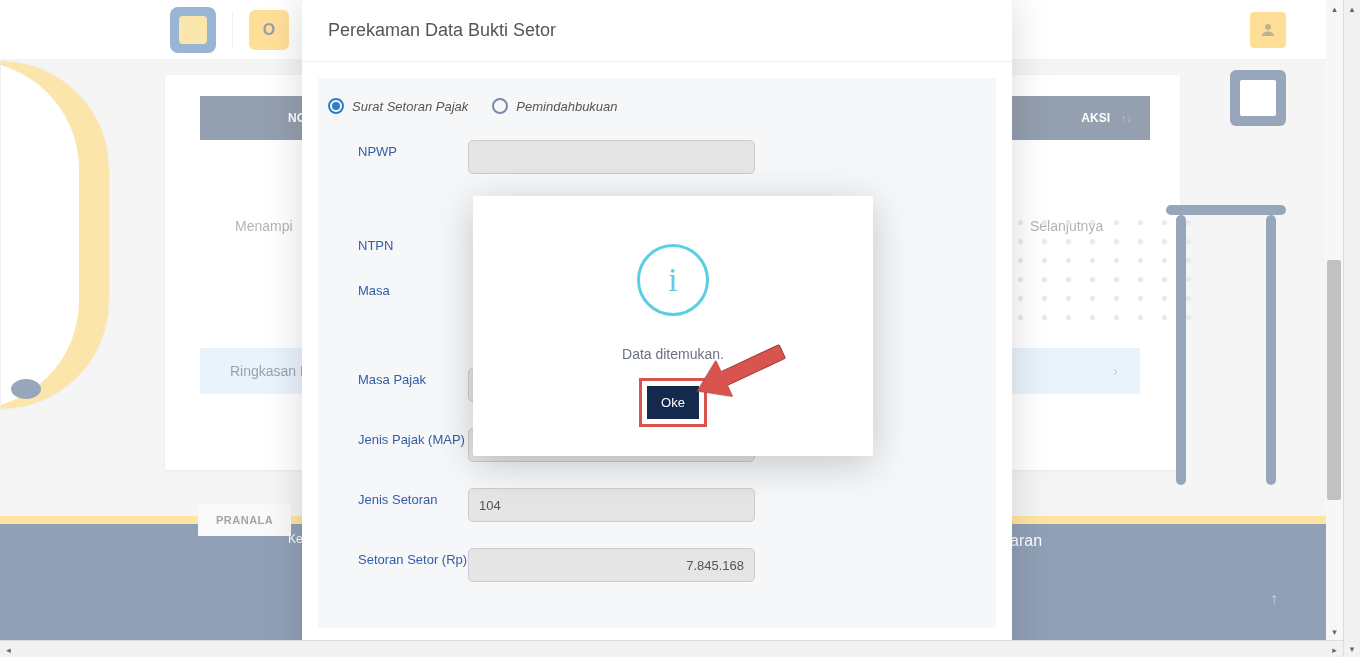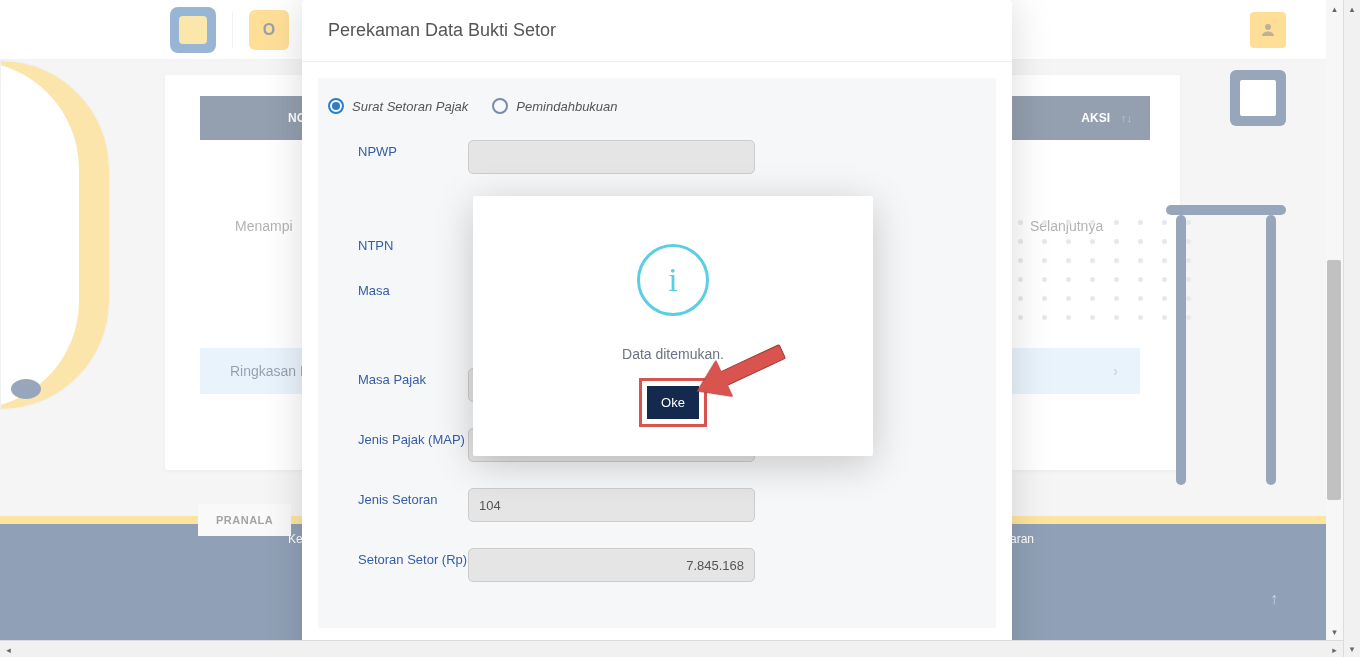--- a/index.html
+++ b/index.html
@@ -35,21 +35,21 @@
 
 .blob { position:absolute; top:60px; left:0; width:110px; height:350px; border-radius: 0 150px 150px 0; box-shadow: inset -30px 0 0 #f9c543; border:1px solid #ddd; background:#fff;}
 .blob::after{ content:""; position:absolute; bottom:10px; left:10px; width:30px; height:20px; background:#1b3a6b; border-radius:50%;}
 .deco-icon { position:absolute; top:70px; right:40px; width:56px; height:56px; background:#1b3a6b; border-radius:6px; }
 .deco-icon::after{content:"";position:absolute;top:10px;left:10px;width:36px;height:36px;background:#fff;border-radius:2px;}
 
 
 .footer { position:absolute; top:516px; left:0; right:0; height:141px; background:linear-gradient(#fec62e 0 8px, #0a2d5e 8px); color:#fff;}
 .footer-tab { position:absolute; top:-12px; left:198px; background:#f2f2f2; color:#333; padding:10px 18px; font-size:11px; font-weight:bold; letter-spacing:0.5px;}
 .footer-link { position:absolute; top:16px; left:288px; font-size:12px; }
-.footer-link2 { position:absolute; top:16px; left:1010px; font-size:12px;}
+.footer-link2 { position:absolute; top:16px; left:1010px; font-size:16px;}
 .scrolltop { position:absolute; top:582px; right:35px; width:34px; height:34px; background:#0a2d5e; border-radius:4px; display:flex;align-items:center;justify-content:center; color:#7fa8d9;}
 
 
 .modal-backdrop { position:absolute; inset:0; background:rgba(255,255,255,0.55); }
 
 
 .modal1 { position:absolute; top:0; left:302px; width:710px; background:#fff; border-radius:4px; box-shadow:0 0 40px rgba(0,0,0,0.15); padding-bottom:40px;}
 .modal1-title { padding:20px 26px; font-size:18px; color:#555; border-bottom:1px solid #eee;}
 .modal1-body { background:#f6f7f8; margin:16px; padding:20px 10px; }
 .form-row { display:flex; align-items:flex-start; margin-bottom:26px; }

